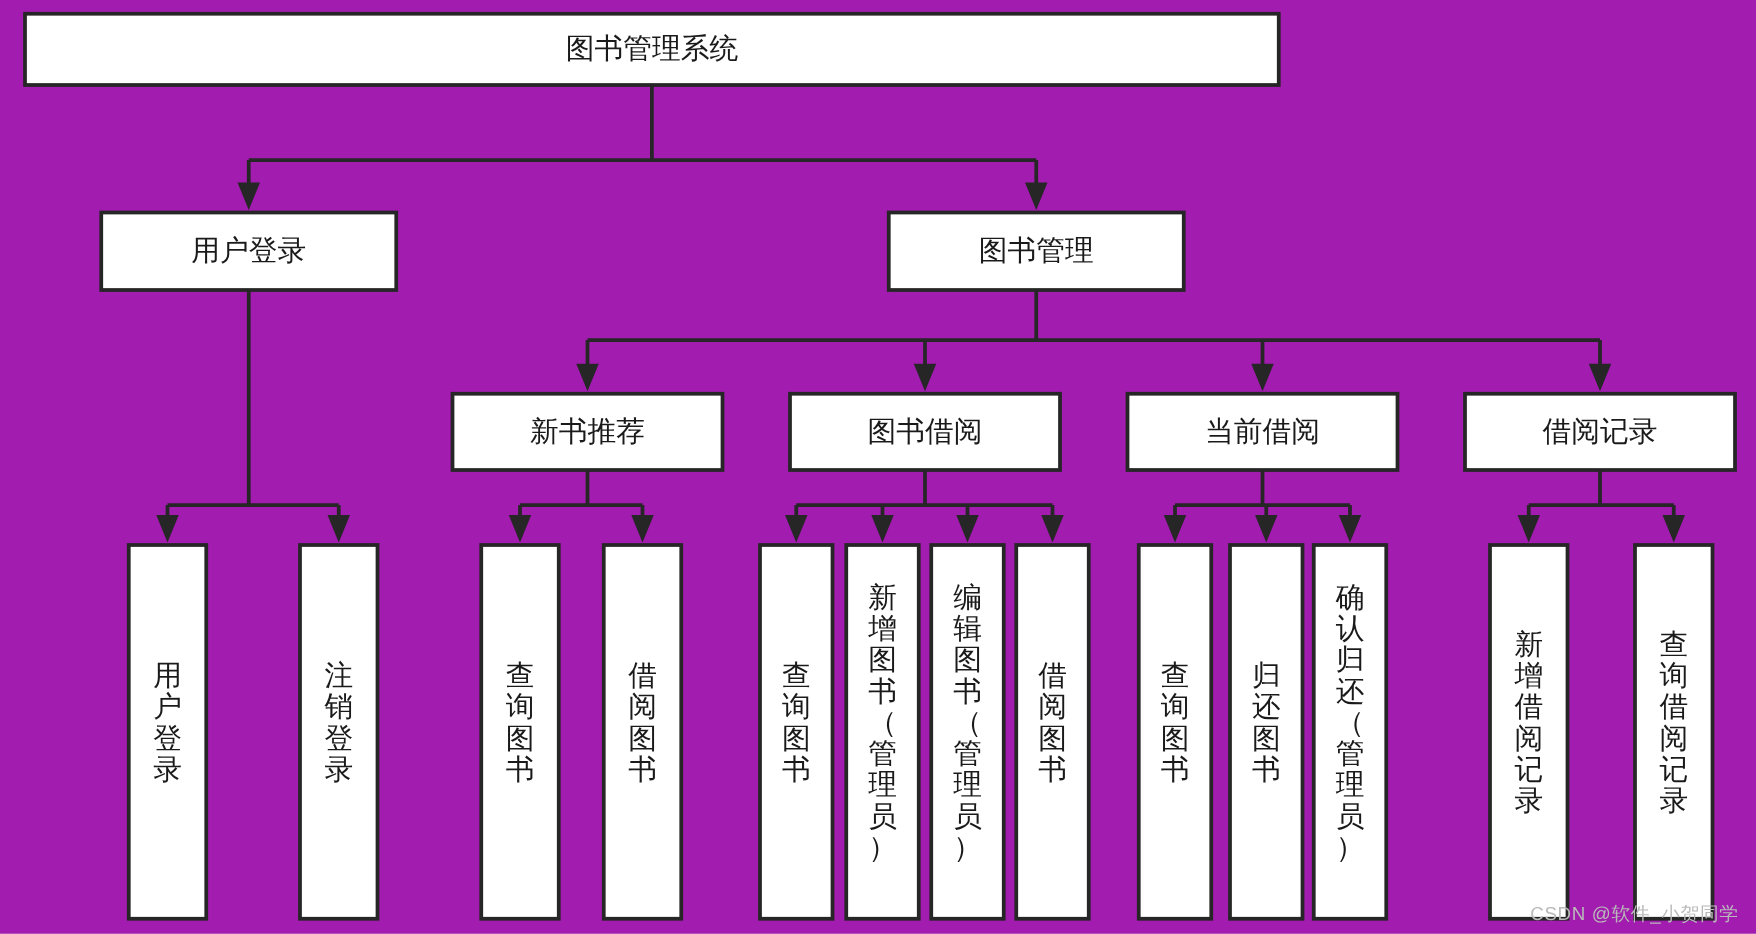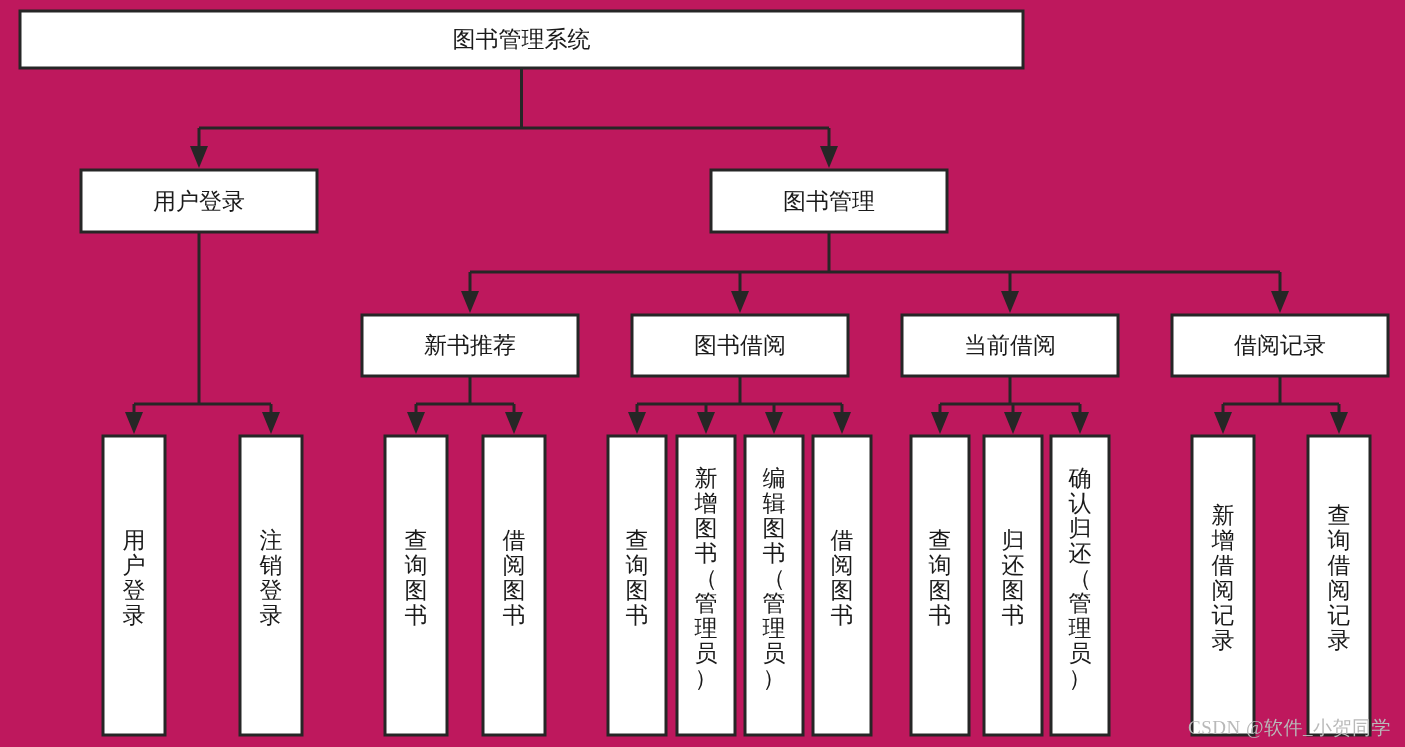--- a/index.html
+++ b/index.html
@@ -11,21 +11,21 @@
   body {
     width: 1405px;
     height: 747px;
     font-family: "DejaVu Sans", "Liberation Sans", sans-serif;
     overflow: hidden;
   }
   #diagram-root {
     position: relative;
     width: 1405px;
     height: 747px;
-    background: #be185d;
+    background: #a21caf;
   }
   svg#flowchart {
     position: absolute;
     left: 0;
     top: 0;
     width: 1405px;
     height: 747px;
     display: block;
   }
   .node-rect {
@@ -53,22 +53,22 @@
   .node-label-vertical {
     fill: #1a1a1a;
     font-family: "DejaVu Sans", "Liberation Sans", sans-serif;
     font-size: 23px;
     text-anchor: middle;
   }
   .watermark-text {
     position: absolute;
     right: 14px;
     bottom: 6px;
-    font-family: Liberation Serif, serif;
-    font-size: 19px;
+    font-family: Liberation Sans, sans-serif;
+    font-size: 15px;
     color: #b9b9b9;
     white-space: nowrap;
     letter-spacing: 0.5px;
     user-select: none;
   }
 </style>
 </head>
 <body>
 
 <div id="diagram-root">

